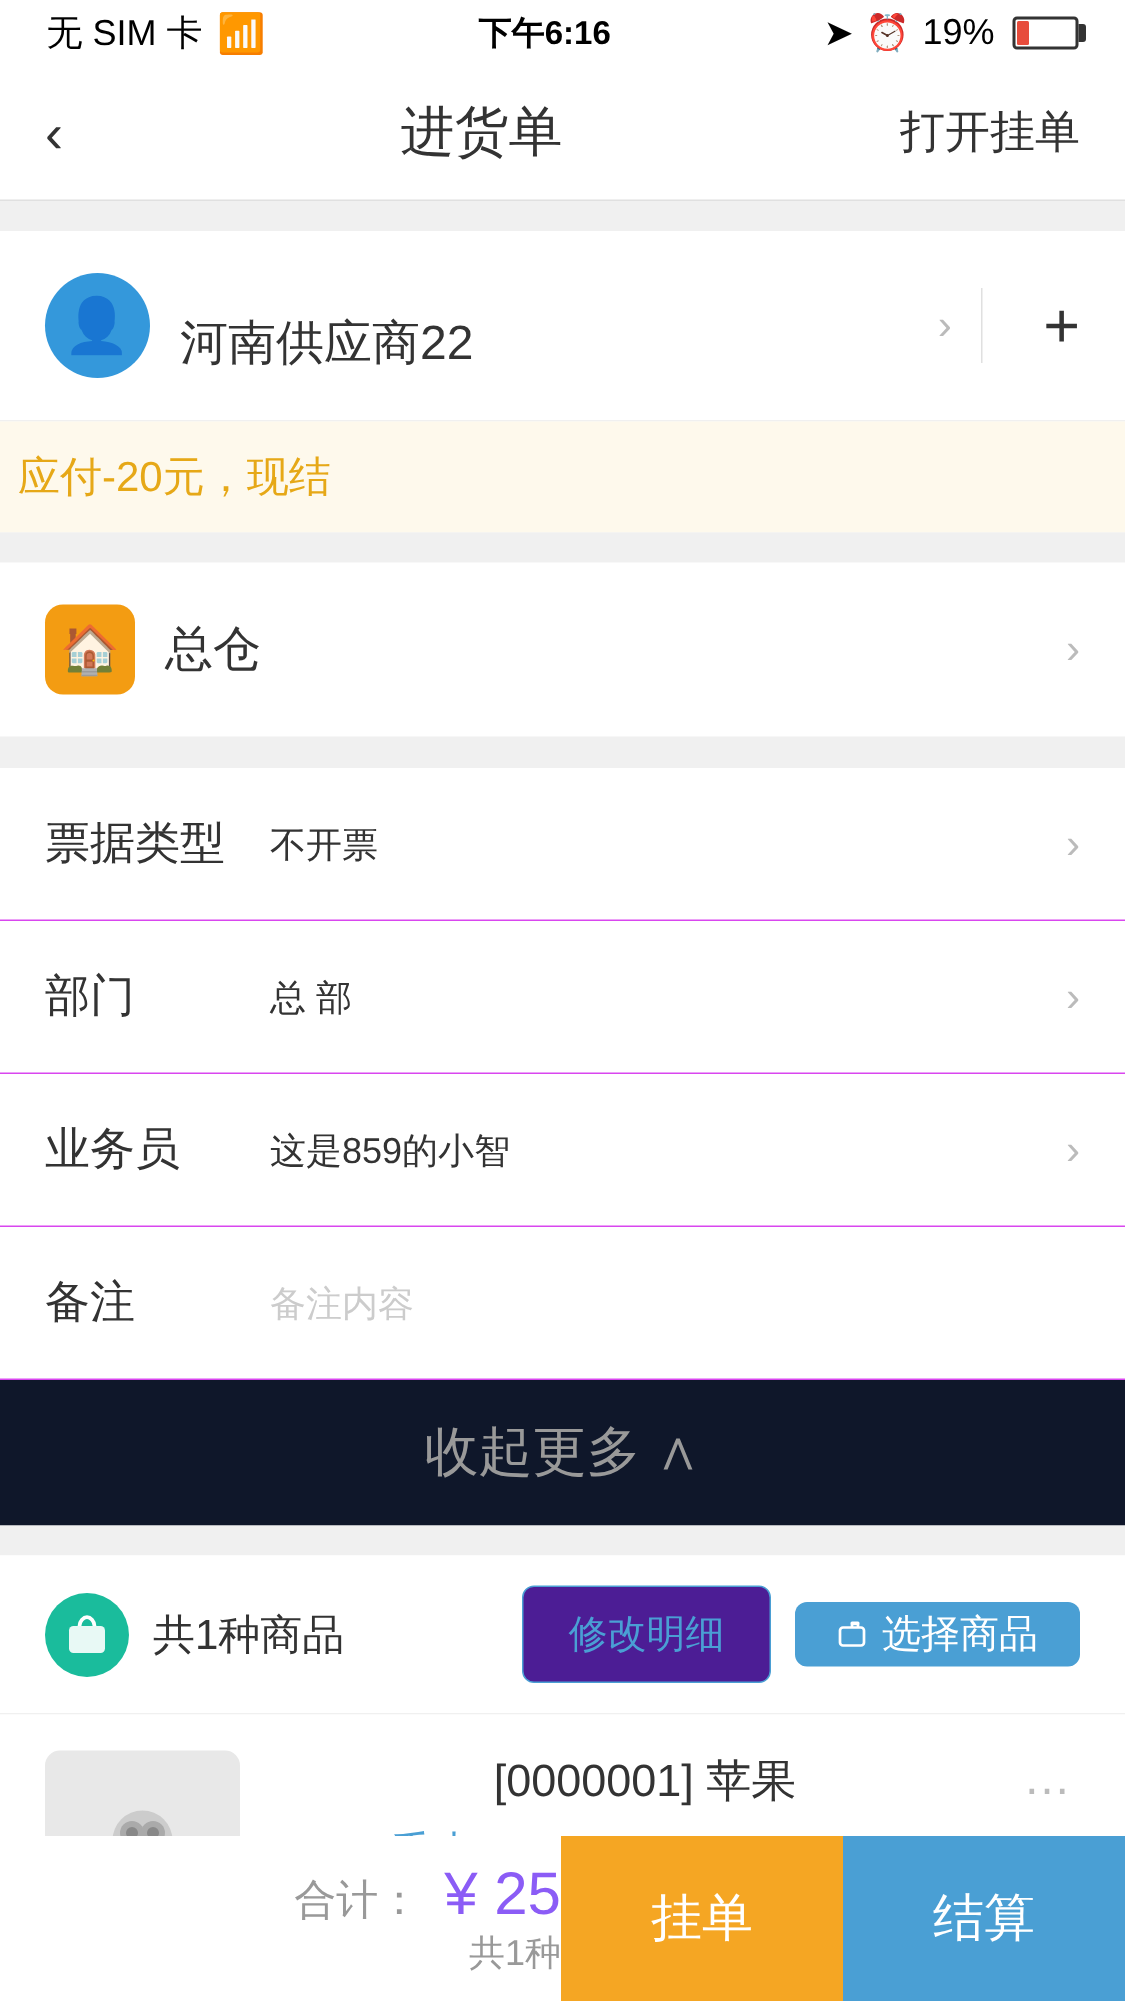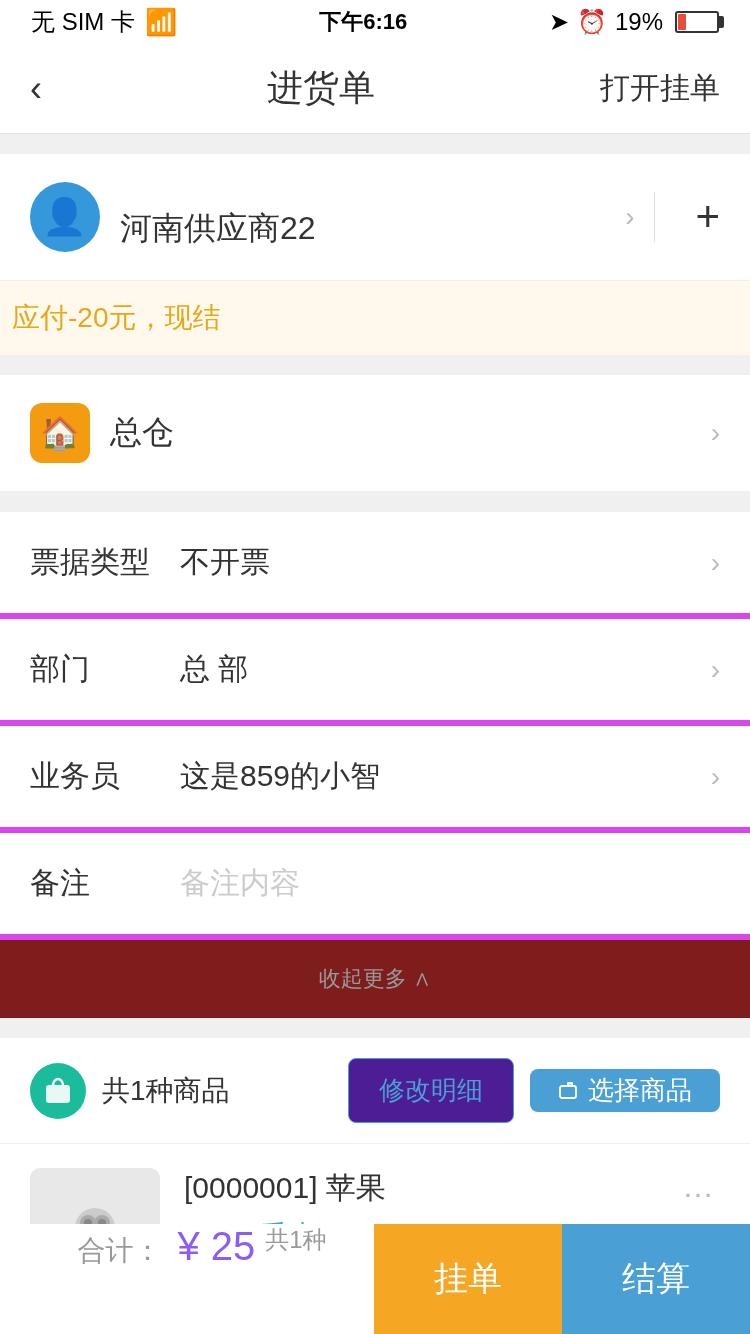--- a/index.html
+++ b/index.html
@@ -181,50 +181,50 @@
       color: #bbb;
       font-size: 28px;
     }
 
     
     .form-row {
       display: flex;
       align-items: center;
       padding: 30px 30px;
       background: #fff;
-      border-bottom: 6px solid #d946ef;
+      border-bottom: 1px solid #d946ef;
     }
     .form-label {
       font-size: 30px;
       color: #333;
       width: 130px;
       flex-shrink: 0;
     }
     .form-value {
       flex: 1;
-      font-size: 30px;
+      font-size: 24px;
       color: #333;
       margin-left: 20px;
     }
     .form-placeholder {
       color: #ccc;
     }
     .form-arrow {
       color: #bbb;
       font-size: 28px;
     }
 
     
     .collapse-row {
       display: flex;
       align-items: center;
       justify-content: center;
       padding: 24px 30px;
-      background: #7f1d1d;
-      font-size: 22px;
+      background: #0f172a;
+      font-size: 36px;
       color: #999;
       cursor: pointer;
     }
 
     
     .product-header {
       display: flex;
       align-items: center;
       padding: 20px 30px;
       background: #fff;
@@ -289,20 +289,21 @@
       overflow: hidden;
     }
     .product-info {
       flex: 1;
       margin-left: 24px;
     }
     .product-name {
       font-size: 30px;
       color: #333;
       margin-bottom: 8px;
+      text-align: center;
     }
     .product-price-line {
       font-size: 28px;
       color: #333;
     }
     .price-highlight {
       color: #4a9fd4;
     }
     .product-more {
       color: #bbb;
@@ -351,23 +352,24 @@
       display: flex;
       height: 110px;
       background: #fff;
       position: fixed;
       bottom: 0;
       width: 750px;
     }
     .footer-bar-left {
       flex: 1;
       display: flex;
-      flex-direction: row;
+      flex-direction: column;
       justify-content: center;
       padding-left: 30px;
+      align-items: flex-end;
     }
     .footer-total-row {
       display: flex;
       align-items: baseline;
       gap: 6px;
     }
     .sim-text { font-size: 24px; }
   </style>
 </head>
 <body>

